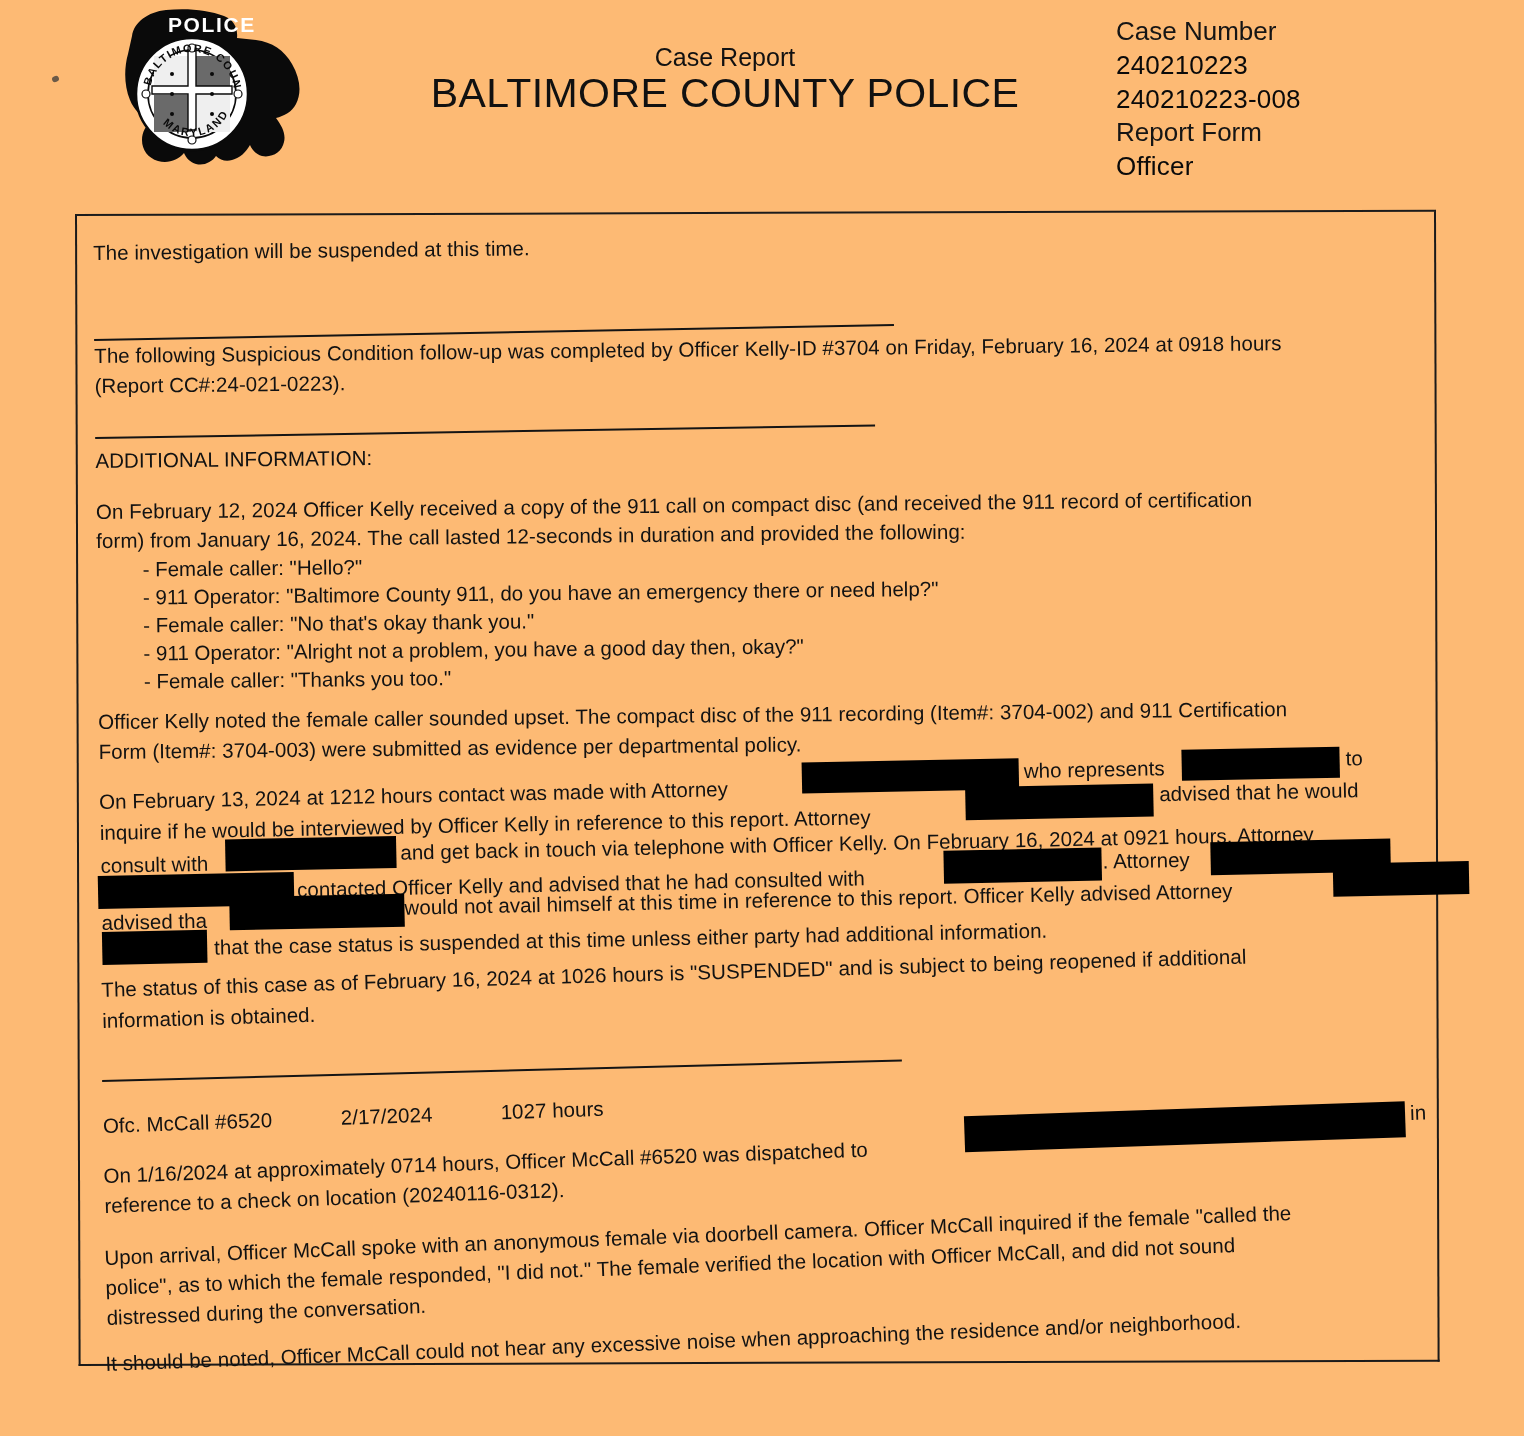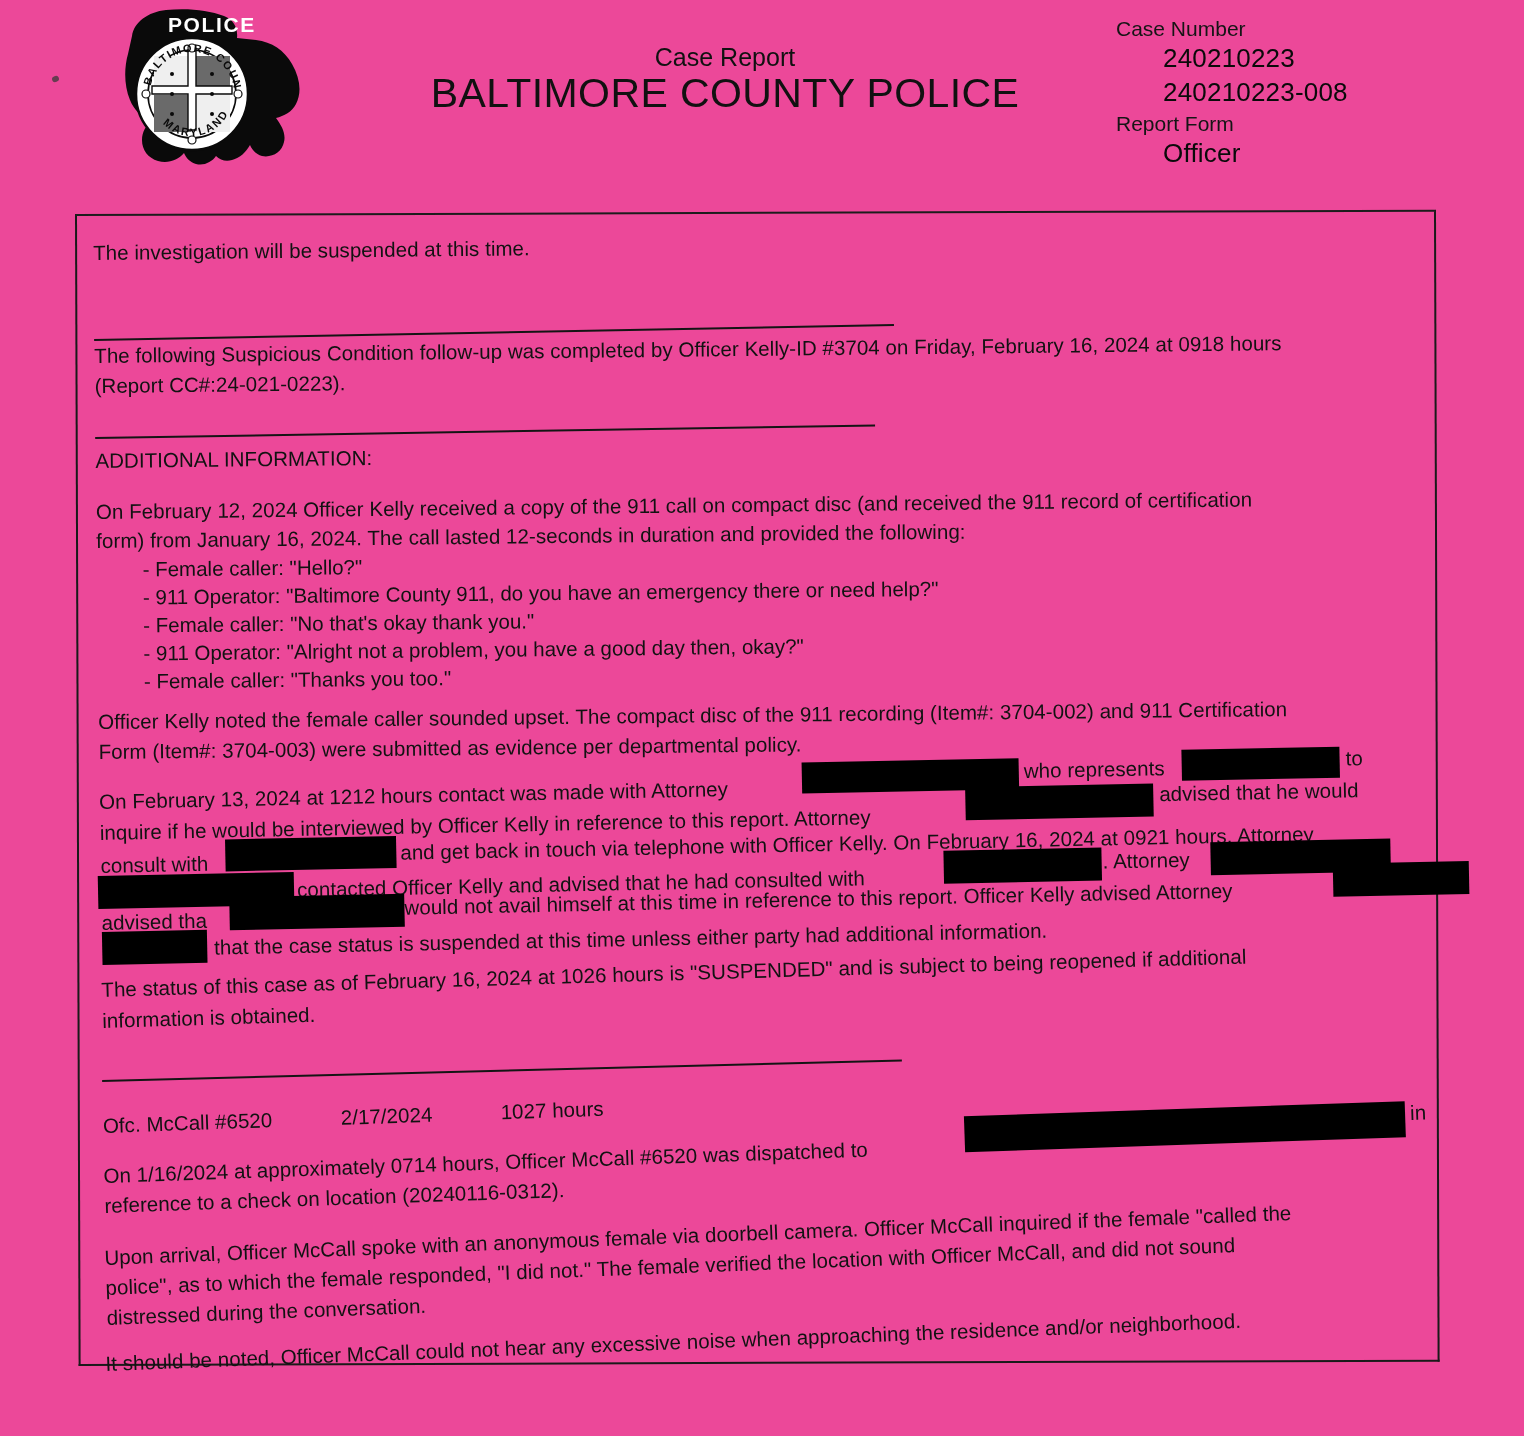--- a/index.html
+++ b/index.html
@@ -14,21 +14,21 @@
     overflow: hidden;
     font-family: "Liberation Sans", sans-serif;
     color: #0c0c0c;
     -webkit-font-smoothing: antialiased;
   }
 
   
   #page {
     position: absolute;
     inset: 0;
-    background: #ec4899;
+    background: #fdba74;
   }
 
   
   #header {
     position: absolute;
     left: 0; top: 0;
     width: 1524px;
     height: 205px;
   }
 
@@ -72,28 +72,27 @@
   }
 
   #case-block {
     position: absolute;
     left: 1116px;
     top: 15px;
     width: 390px;
     line-height: 1.30;
   }
   .case-label {
-    font-size: 21px;
+    font-size: 26px;
     color: #151515;
   }
   .case-value {
     font-size: 26px;
     color: #0a0a0a;
     letter-spacing: .2px;
-    margin-left: 47px;
   }
 
   
   #frame {
     position: absolute;
     left: 75px;
     top: 214px;
     width: 1361px;
     height: 1152px;
     border: 2px solid #1a1a1a;

